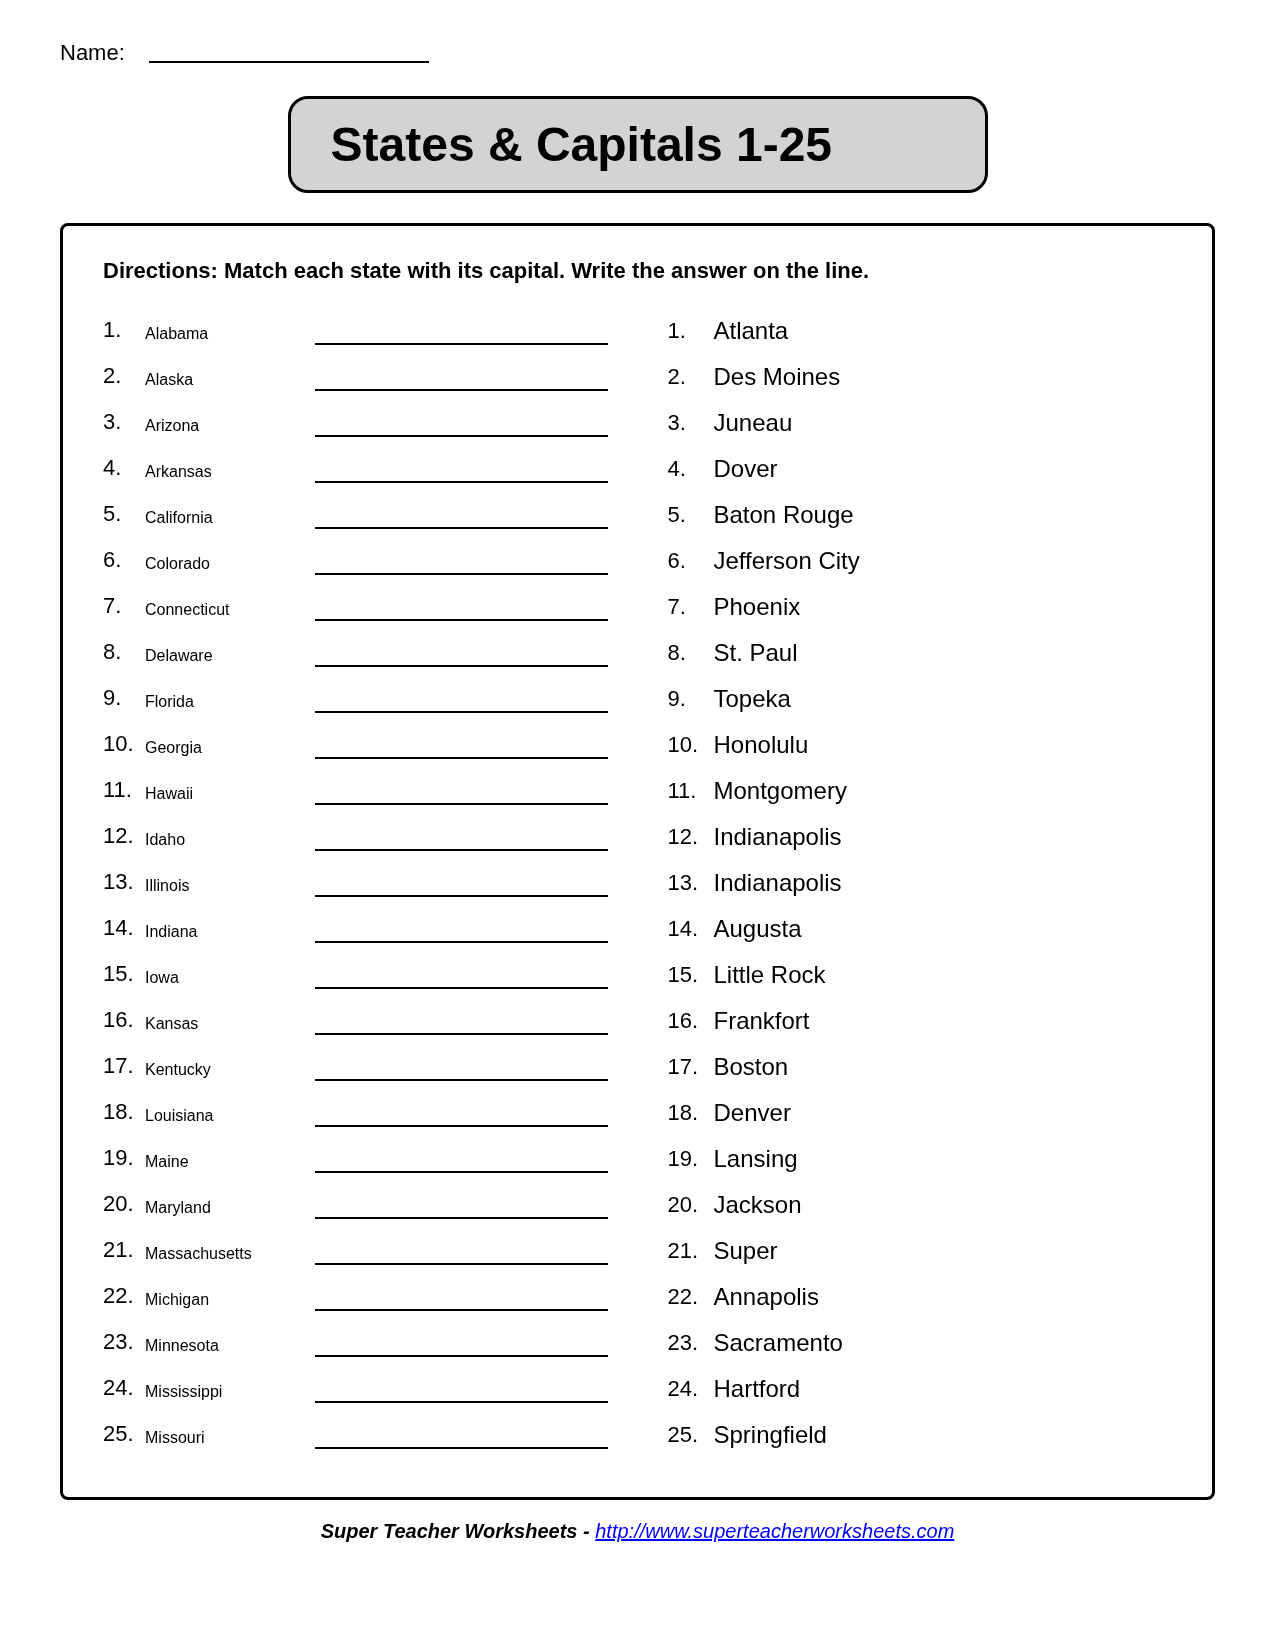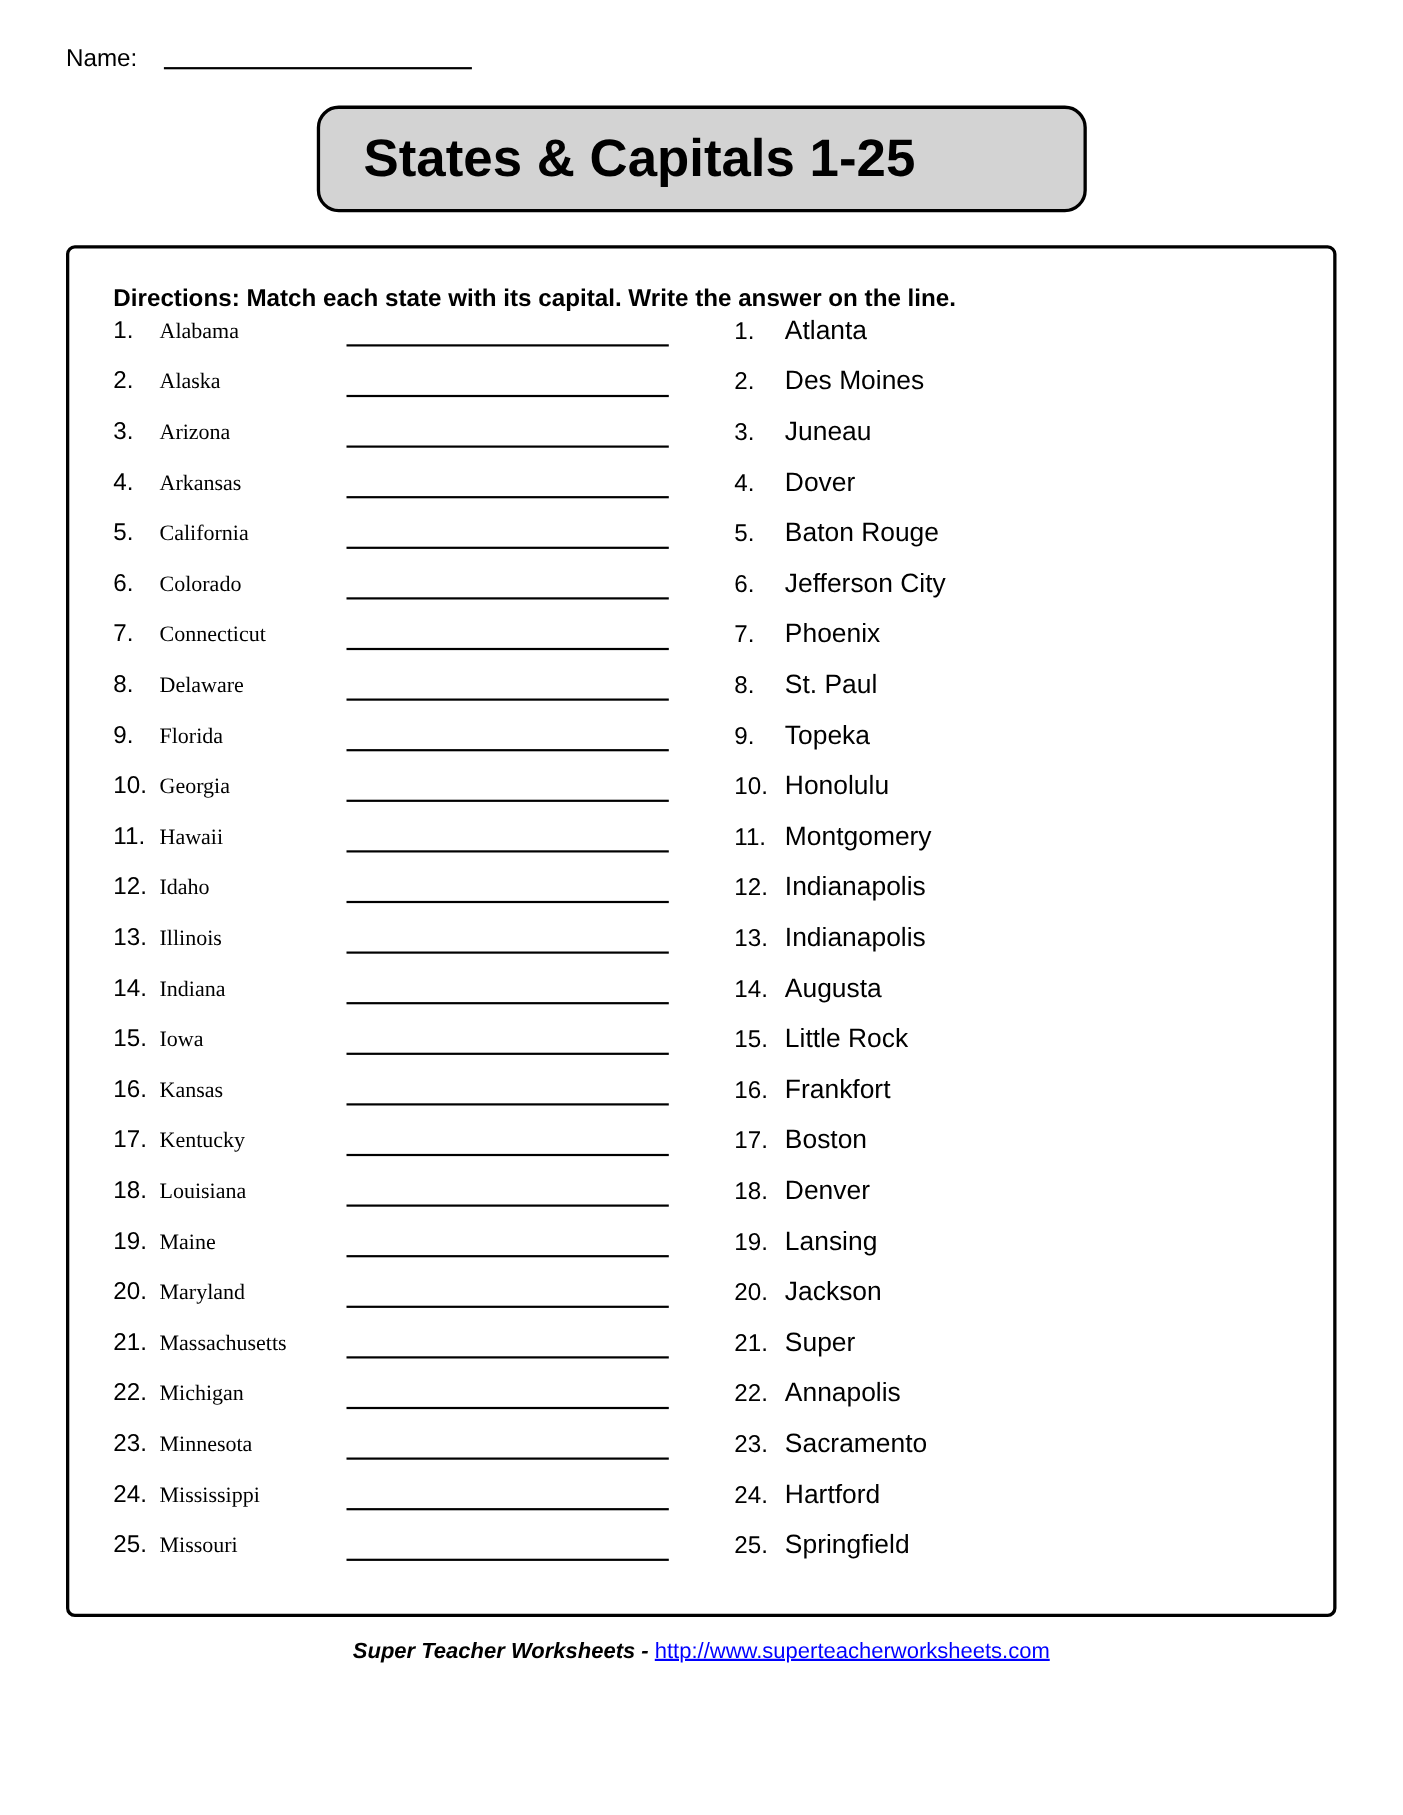--- a/index.html
+++ b/index.html
@@ -56,20 +56,21 @@
     .main-box {
       border: 3px solid #000;
       border-radius: 8px;
       padding: 30px 40px 30px 40px;
       margin-bottom: 20px;
     }
 
     .directions {
       font-size: 22px;
       font-weight: bold;
+      margin-bottom: 30px;
       line-height: 1.4;
     }
 
     .columns-container {
       display: flex;
       gap: 0;
     }
 
     .left-column {
       flex: 1;
@@ -90,23 +91,22 @@
     }
 
     .item-number {
       min-width: 42px;
       font-size: 22px;
       padding-bottom: 2px;
     }
 
     .item-label {
       min-width: 160px;
-      font-size: 20px;
+      font-size: 16px;
       padding-bottom: 2px;
-      font-family: Liberation Serif, serif;
     }
 
     .answer-line {
       border-bottom: 2px solid #000;
       flex: 1;
       min-width: 180px;
       height: 22px;
       display: inline-block;
       margin-left: 10px;
     }
@@ -134,20 +134,21 @@
     }
 
     .footer strong {
       font-weight: bold;
       font-style: italic;
     }
 
     .footer a {
       color: #00f;
       text-decoration: underline;
+      font-style: italic;
     }
   </style>
 </head>
 <body>
 
 <div class="name-line">
   <span>Name:</span>
   <span class="name-underline"></span>
 </div>
 

